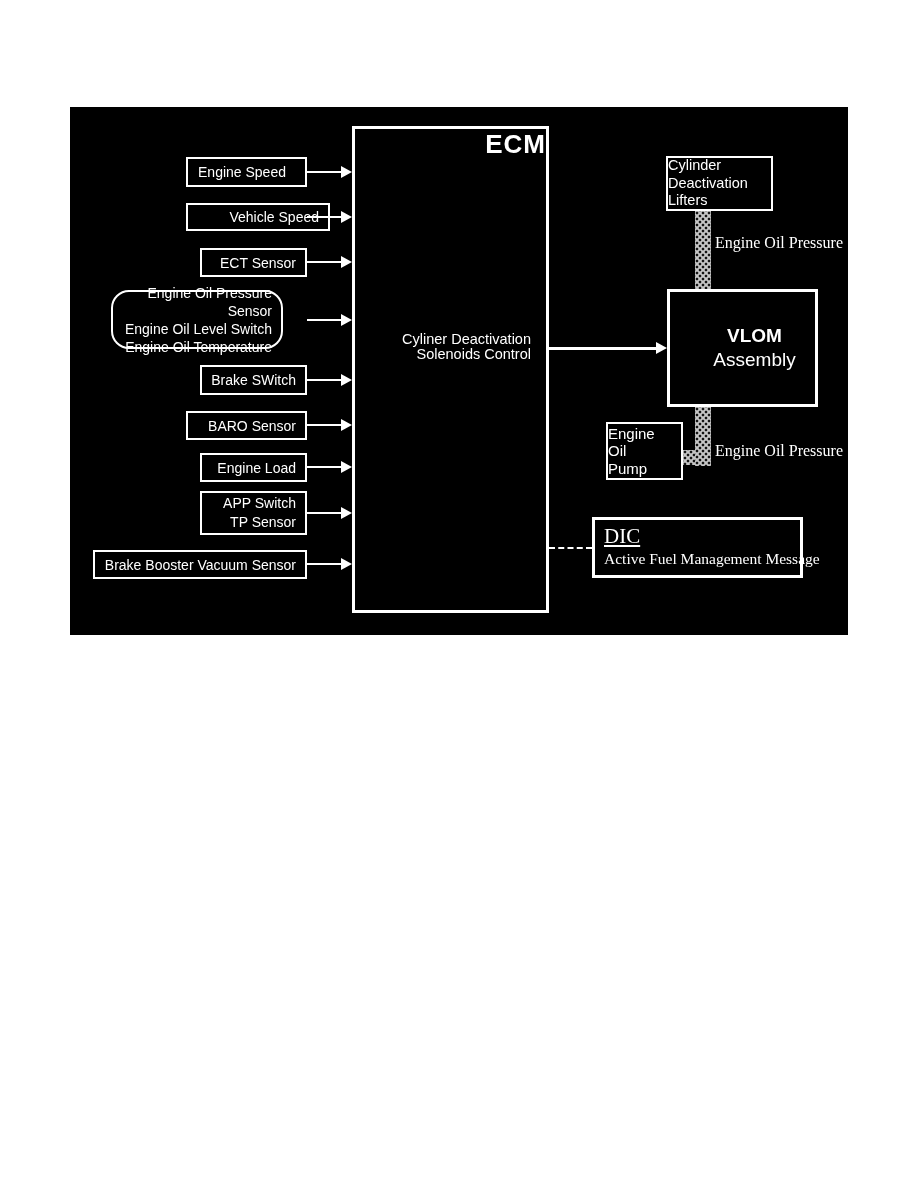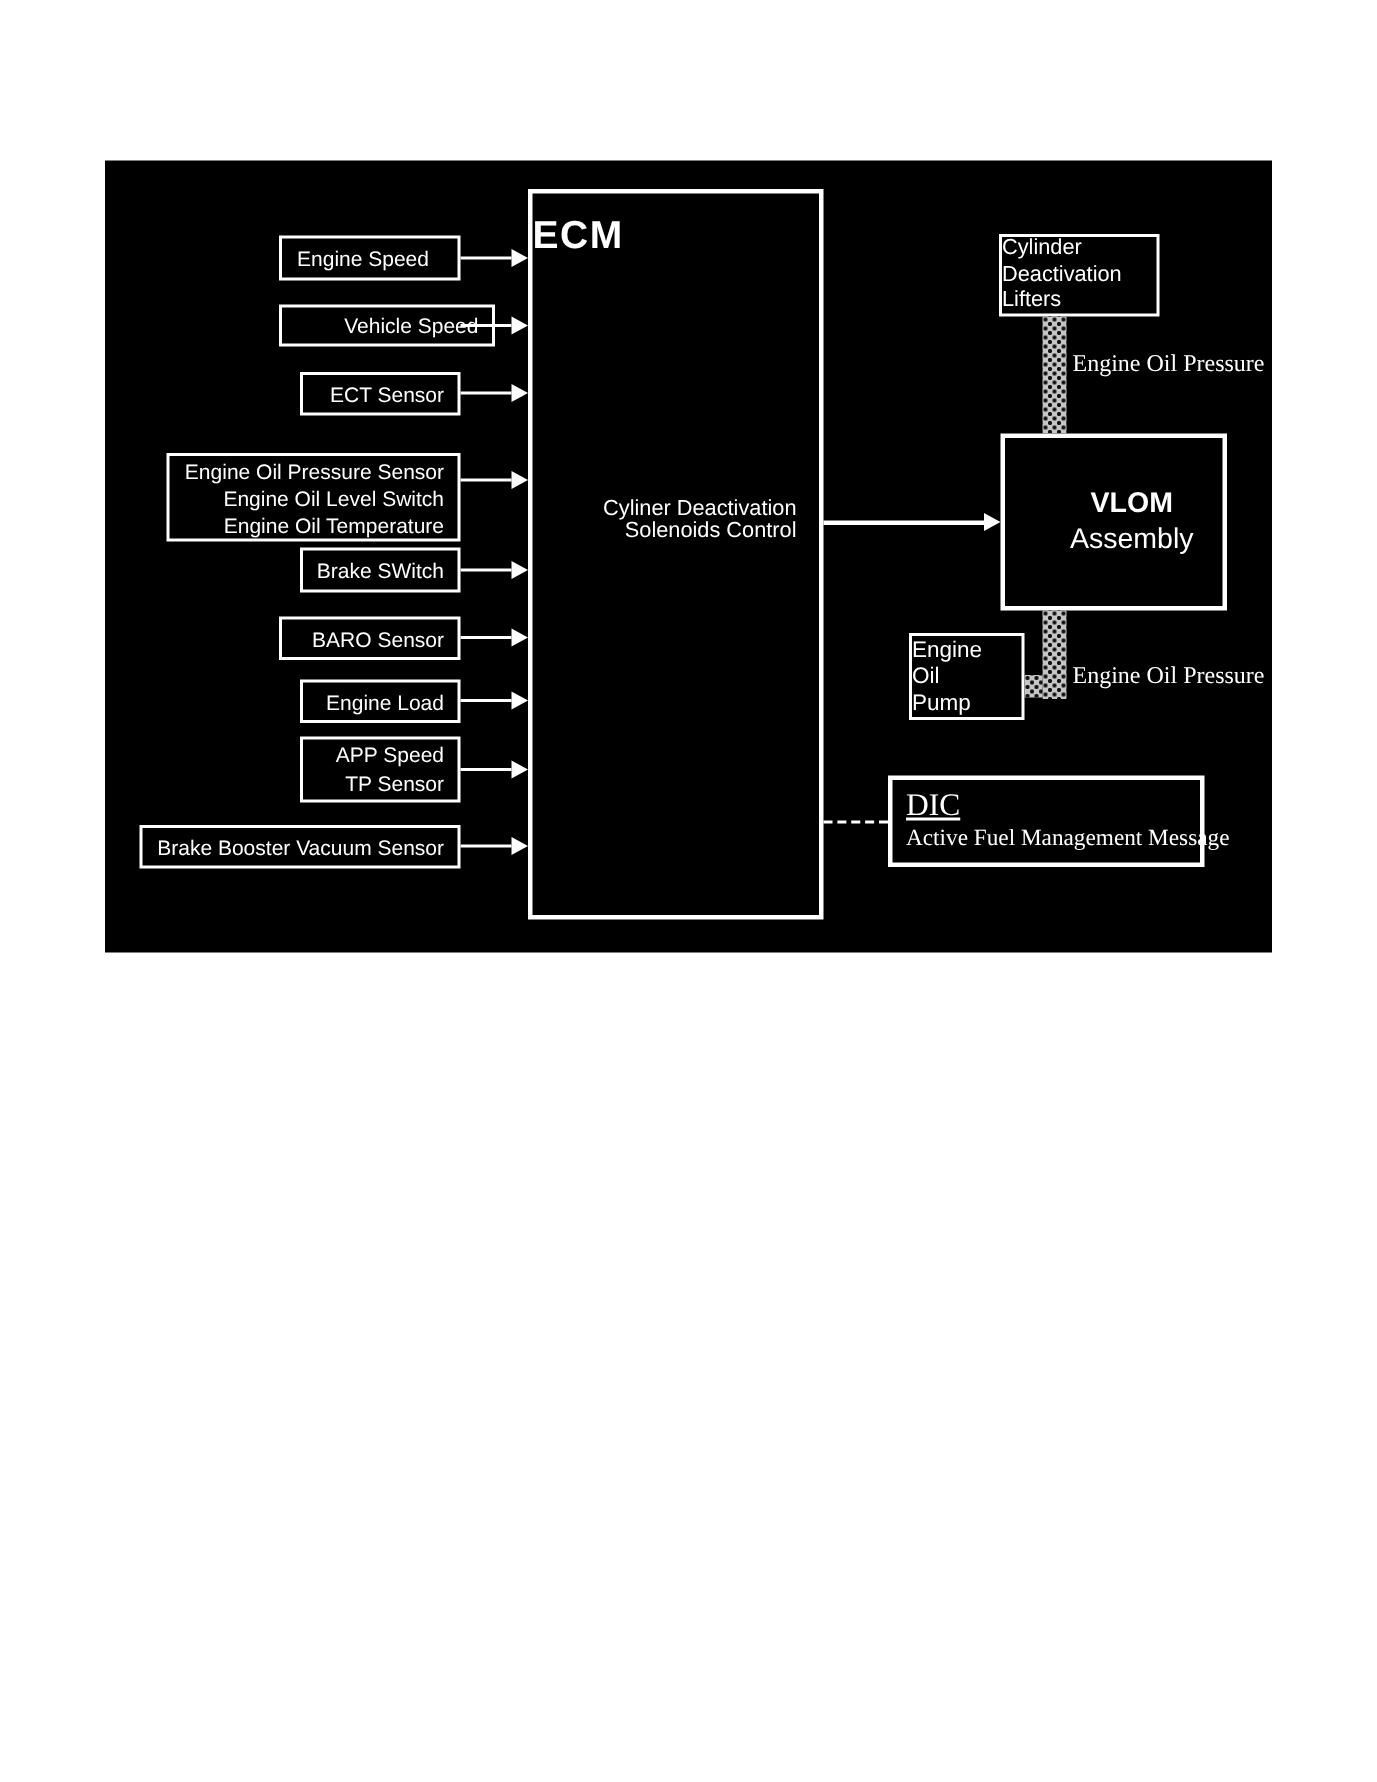--- a/index.html
+++ b/index.html
@@ -33,25 +33,24 @@
     text-align: right;
     padding-right: 9px;
   }
   .ecm-box {
     left: 282px; top: 19px;
     width: 197px; height: 487px;
     border-width: 3px;
     justify-content: flex-start;
   }
   .ecm-title {
-    text-align: left;
+    text-align: right;
     font-size: 26px;
     font-weight: bold;
     letter-spacing: 1px;
-    padding-top: 12px;
   }
   .ecm-note {
     position: absolute;
     right: 15px; top: 203px;
     text-align: right;
     font-size: 14.5px;
     line-height: 15px;
   }
   .arrow-line {
     position: absolute;
@@ -134,36 +133,36 @@
 
     <div class="box inbox" style="left:116px; top:50px; width:121px; height:30px;text-align:center;">
       <div>Engine Speed</div>
     </div>
     <div class="box inbox" style="left:116px; top:96px; width:144px; height:28px;">
       <div>Vehicle Speed</div>
     </div>
     <div class="box inbox" style="left:130px; top:141px; width:107px; height:29px;">
       <div>ECT Sensor</div>
     </div>
-    <div class="box inbox" style="left:41px; top:195px; width:196px; height:59px;">
+    <div class="box inbox" style="left:41px; top:183px; width:172px; height:59px;border-radius:18px;">
       <div>Engine Oil Pressure Sensor</div>
       <div>Engine Oil Level Switch</div>
       <div>Engine Oil Temperature</div>
     </div>
     <div class="box inbox" style="left:130px; top:258px; width:107px; height:30px;">
       <div>Brake SWitch</div>
     </div>
     <div class="box inbox" style="left:116px; top:304px; width:121px; height:29px;">
       <div>BARO Sensor</div>
     </div>
     <div class="box inbox" style="left:130px; top:346px; width:107px; height:29px;">
       <div>Engine Load</div>
     </div>
     <div class="box inbox" style="left:130px; top:384px; width:107px; height:44px; line-height:19px;">
-      <div>APP Speed</div>
+      <div>APP Switch</div>
       <div>TP Sensor</div>
     </div>
     <div class="box inbox" style="left:23px; top:443px; width:214px; height:29px;">
       <div>Brake Booster Vacuum Sensor</div>
     </div>
 
     <div class="arrow-line" style="left:237px; top:64px; width:34px;"></div>
     <div class="arrow-head" style="left:271px; top:59px;"></div>
     <div class="arrow-line" style="left:237px; top:109px; width:34px;"></div>
     <div class="arrow-head" style="left:271px; top:104px;"></div>

